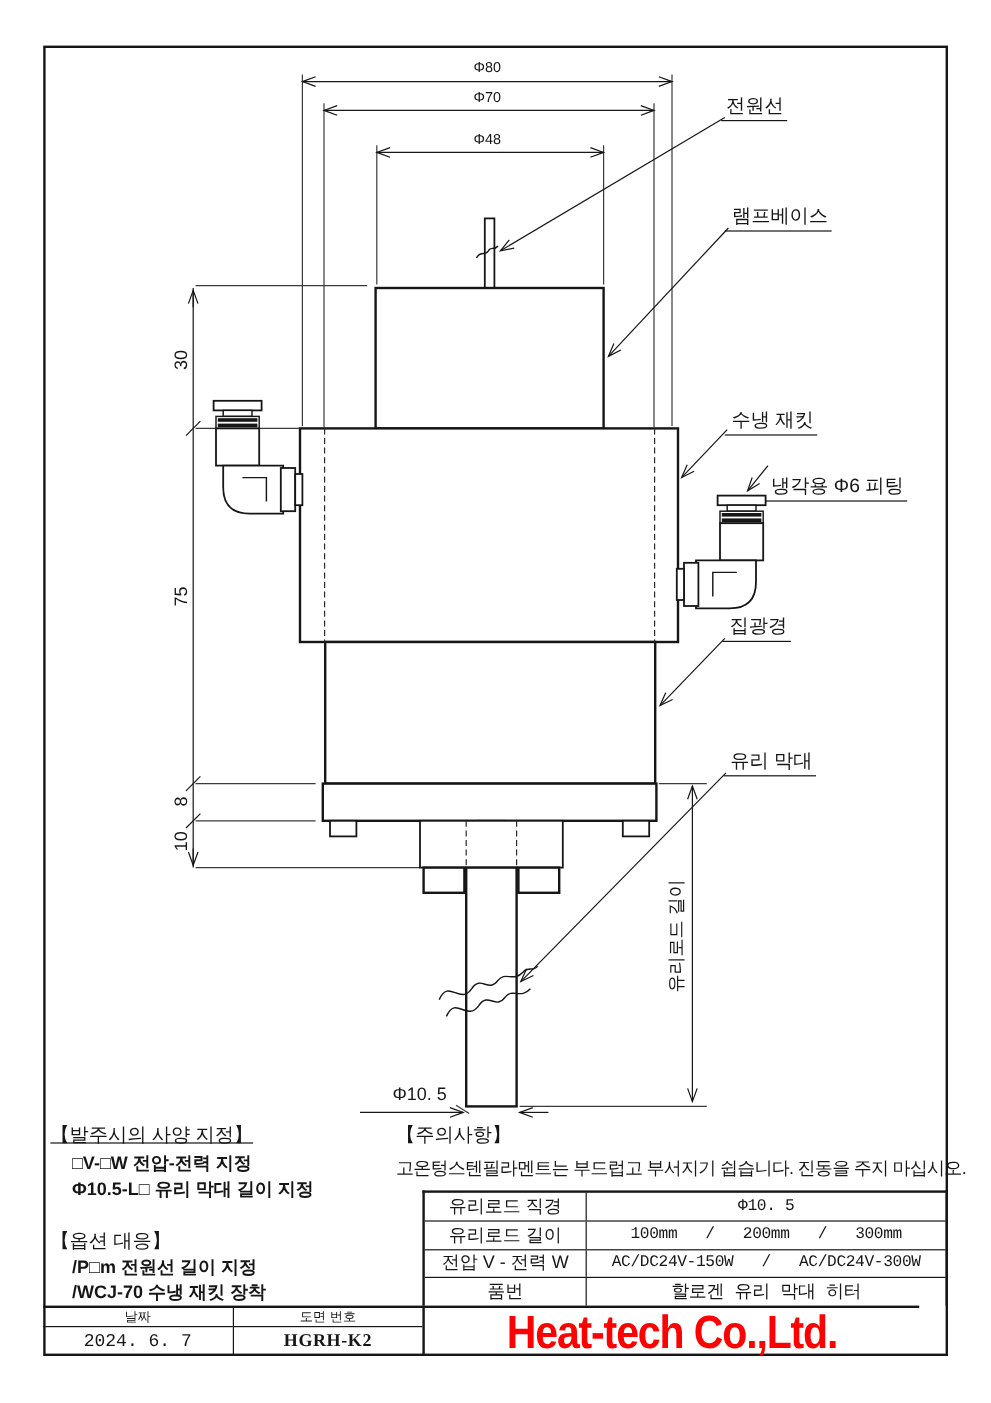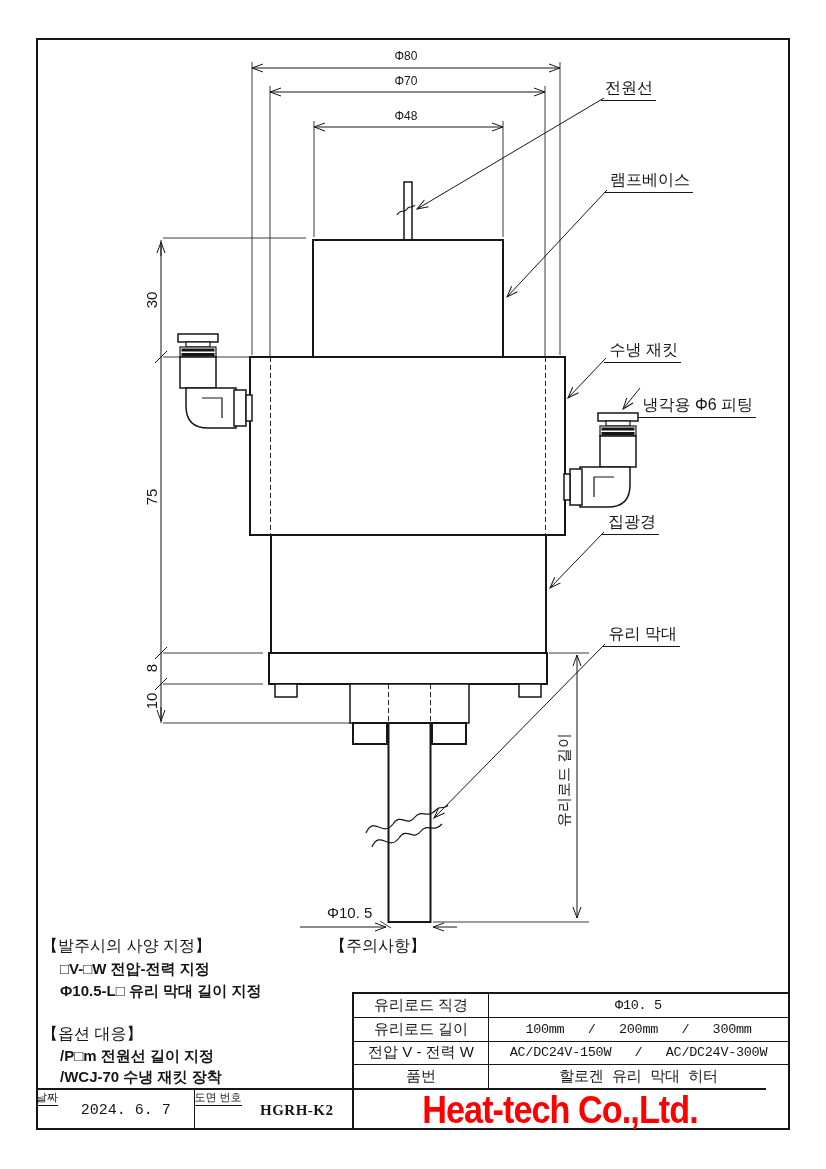--- a/index.html
+++ b/index.html
@@ -21,21 +21,21 @@
   .srow{flex:1;display:flex;align-items:stretch;border-top:1.5px solid #161616;}
   .srow:first-child{border-top:none;}
   .scell-l{width:134px;border-right:1.5px solid #161616;display:flex;align-items:center;
     justify-content:center;font-size:15px;}
   .scell-v{flex:1;display:flex;align-items:center;justify-content:center;
     font-family:"Liberation Mono","Liberation Sans",monospace;font-size:13.5px;
     letter-spacing:-0.3px;white-space:pre;}
   .tblock-left{position:absolute;left:36px;top:1088px;width:318px;height:42px;
     border-top:2px solid #161616;border-right:2px solid #161616;box-sizing:border-box;
     display:flex;}
-  .tcol{display:flex;flex-direction:row;flex:1;}
+  .tcol{display:flex;flex-direction:column;flex:1;}
   .tcol+.tcol{border-left:1.5px solid #161616;}
   .thead{height:15px;border-bottom:1.5px solid #161616;display:flex;align-items:center;
     justify-content:center;font-size:11px;}
   .tval{flex:1;display:flex;align-items:center;justify-content:center;font-size:15px;}
   .tval.mono{font-family:"Liberation Mono","Liberation Sans",monospace;}
   .tval.bold{font-weight:700;letter-spacing:0.5px;font-family:Liberation Serif, serif;}
   .company{position:absolute;left:354px;top:1088px;width:412px;height:42px;
     border-top:2px solid #161616;box-sizing:border-box;display:flex;align-items:center;
     justify-content:center;}
   .company span{font-weight:800;font-size:36px;letter-spacing:-1px;
@@ -162,28 +162,29 @@
   <div class="t rot" style="left:564px;top:780px;">유리로드 길이</div>
   <div class="t" style="left:327px;top:904px;font-size:15px;">Φ10. 5</div>
 
   <div class="t lbl" style="left:601px;top:78px;min-width:50px;">전원선</div>
   <div class="t lbl" style="left:604px;top:170px;min-width:84px;">램프베이스</div>
   <div class="t lbl" style="left:604px;top:340px;min-width:72px;">수냉 재킷</div>
   <div class="t lbl" style="left:638px;top:368px;min-width:113px;margin-top:27px;">냉각용 Φ6 피팅</div>
   <div class="t lbl" style="left:602px;top:512px;min-width:52px;">집광경</div>
   <div class="t lbl" style="left:603px;top:624px;min-width:72px;">유리 막대</div>
 
-  <div class="t noteT" style="left:42px;top:936px;">【발주시의 사양 지정】</div>
+  <div class="t noteT" style="left:42px;top:936px;text-decoration:underline;">【발주시의 사양 지정】</div>
   <div class="t noteB" style="left:44px;top:960px;">□V-□W 전압-전력 지정</div>
   <div class="t noteB" style="left:44px;top:982px;">Φ10.5-L□ 유리 막대 길이 지정</div>
   <div class="t noteT" style="left:42px;top:1024px;">【옵션 대응】</div>
   <div class="t noteB" style="left:44px;top:1047px;">/P□m 전원선 길이 지정</div>
   <div class="t noteB" style="left:44px;top:1068px;">/WCJ-70 수냉 재킷 장착</div>
 
   <div class="t noteT" style="left:330px;top:936px;">【주의사항】</div>
+  <div class="t caution-body" style="left:330px;top:964px;">고온텅스텐필라멘트는 부드럽고 부서지기 쉽습니다. 진동을 주지 마십시오.</div>
 
   <div class="spec-table">
     <div class="srow">
       <div class="scell-l">유리로드 직경</div>
       <div class="scell-v">Φ10. 5</div>
     </div>
     <div class="srow">
       <div class="scell-l">유리로드 길이</div>
       <div class="scell-v">100mm   /   200mm   /   300mm</div>
     </div>

